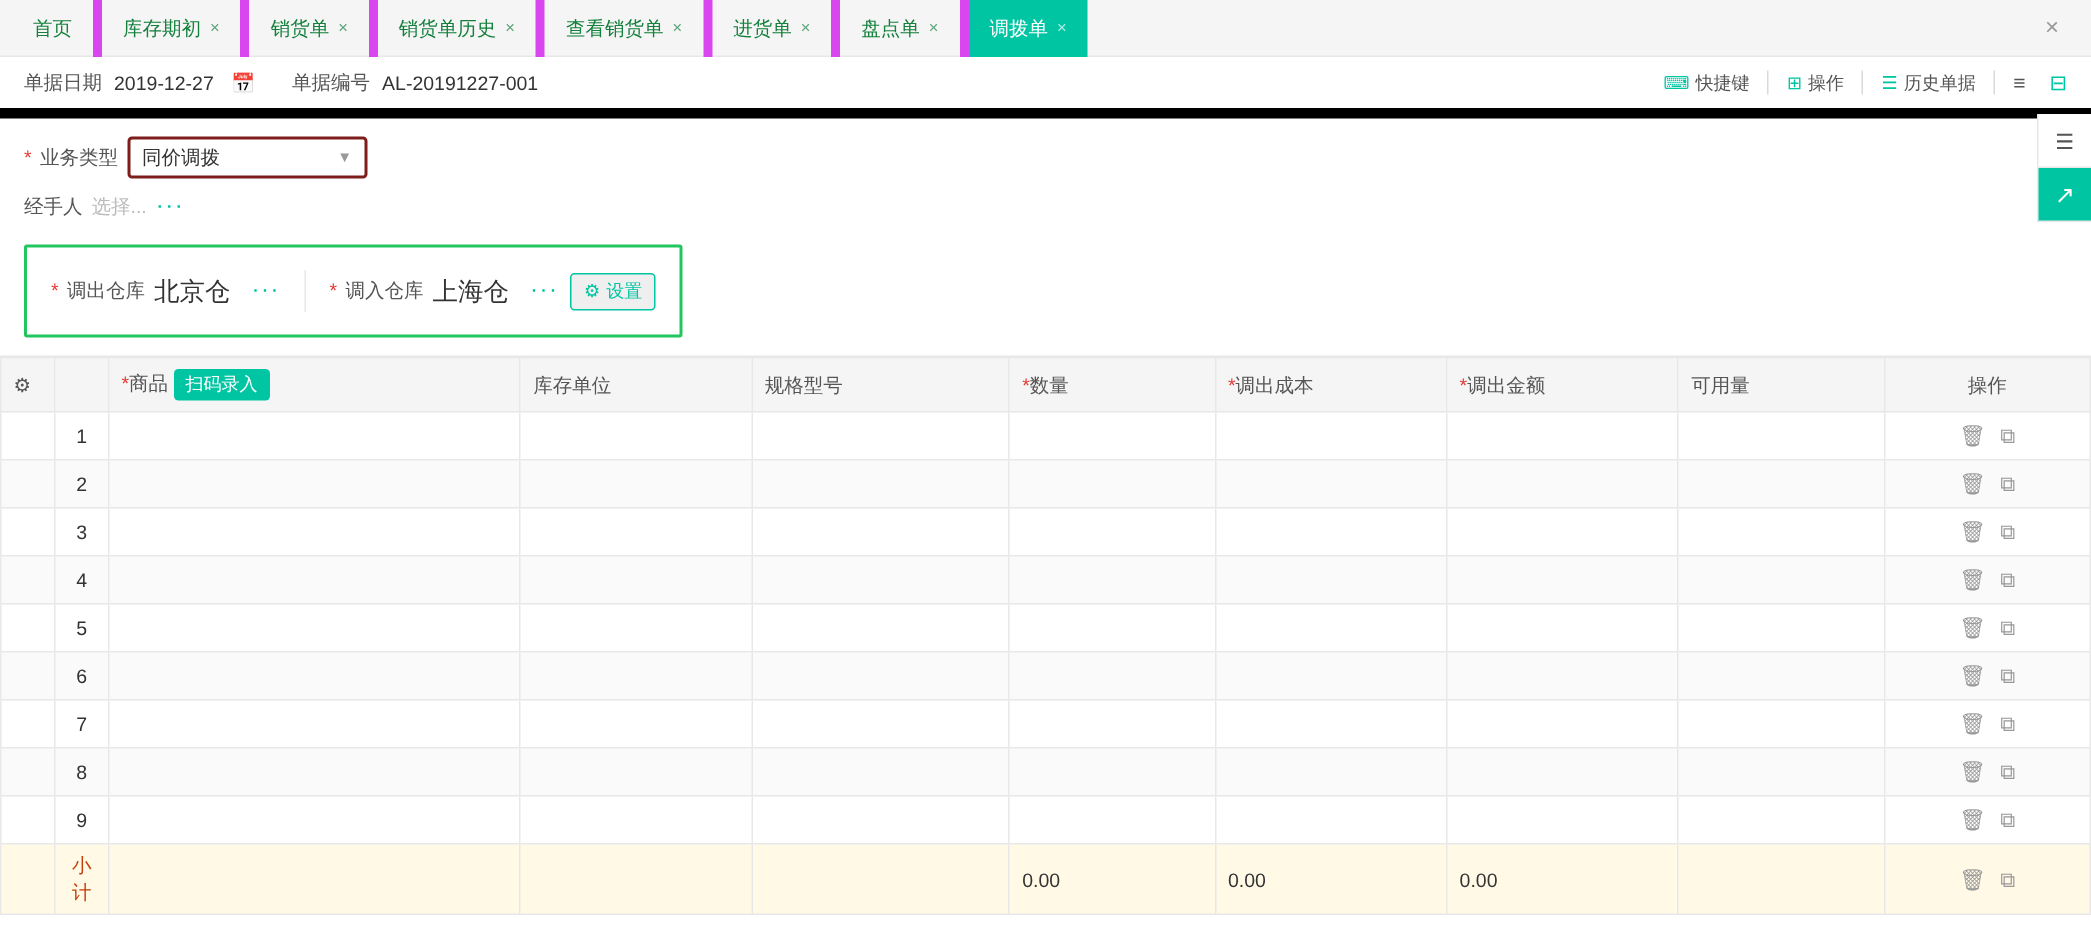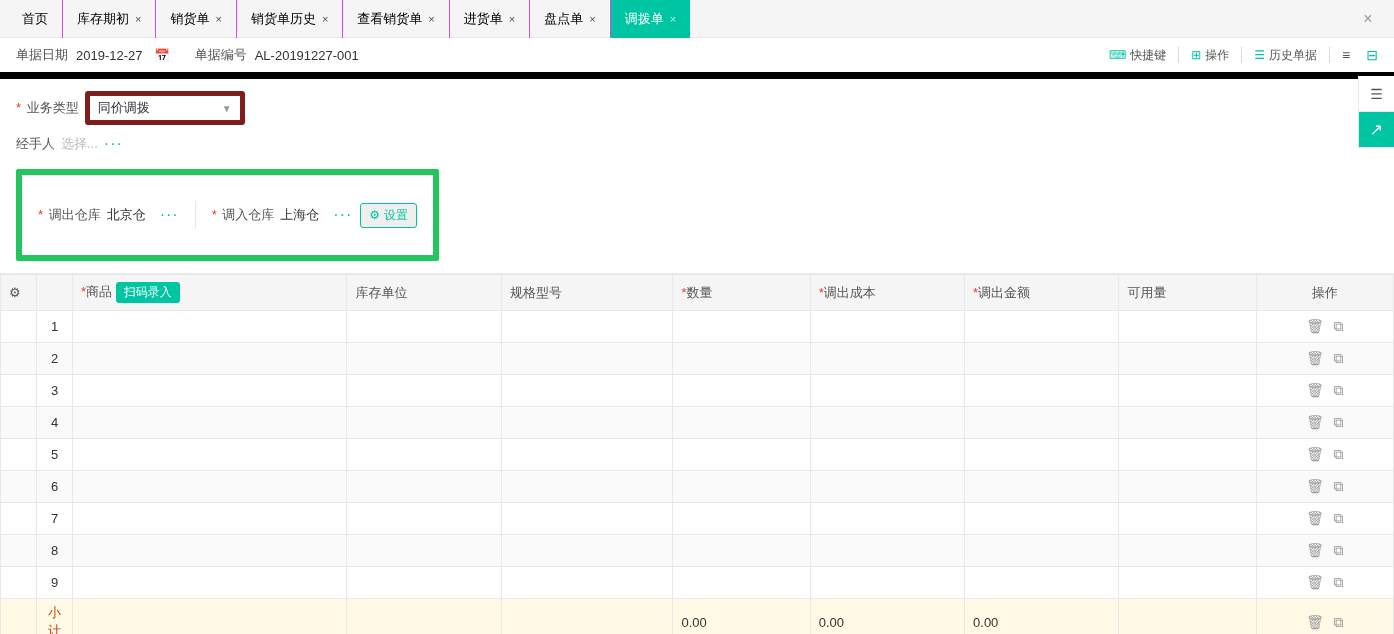--- a/index.html
+++ b/index.html
@@ -5,22 +5,22 @@
     * { box-sizing: border-box; margin: 0; padding: 0; }
     body { font-family: 'Microsoft YaHei', Arial, sans-serif; font-size: 13px; color: #333; background: #fff; overflow: hidden; }
 
     
     .tab-bar {
       display: flex; align-items: center; border-bottom: 1px solid #e8e8e8;
       background: #f5f5f5; height: 38px; padding: 0 8px;
     }
     .tab-item {
       display: flex; align-items: center; padding: 0 14px; height: 38px;
-      cursor: pointer; color: #000000; font-size: 13px; position: relative;
-      white-space: nowrap; border-right: 1px solid #d946ef;
+      cursor: pointer; color: #15803d; font-size: 13px; position: relative;
+      white-space: nowrap; border-right: 6px solid #d946ef;
     }
     .tab-item.active {
       background: #00c5a3; color: #fff; border-right: none;
     }
     .tab-item .close-icon {
       margin-left: 6px; font-size: 11px; cursor: pointer; opacity: 0.7;
     }
     .tab-bar-close {
       margin-left: auto; width: 36px; height: 38px; display: flex;
       align-items: center; justify-content: center; cursor: pointer;
@@ -45,30 +45,30 @@
     .layout-btn.active { color: #00c5a3; }
 
     
     .form-area {
       display: flex; align-items: flex-start; padding: 12px 16px; gap: 16px;
       border-bottom: 1px solid #e8e8e8;
       flex-direction: column;
     }
     .form-left { display: flex; flex-direction: column; gap: 10px; min-width: 320px; }
     .form-right {
-      flex: 1; border: 6px solid #22c55e; border-radius: 2px; padding: 26px 16px;
+      flex: 1; border: 2px solid #22c55e; border-radius: 2px; padding: 15px 16px;
       display: flex; align-items: center; gap: 0;
     }
     .form-field { display: flex; align-items: center; gap: 6px; }
     .field-label { color: #555; font-size: 13px; white-space: nowrap; }
     .required-star { color: #e53935; margin-right: 2px; }
-    .field-value { color: #333; font-size: 13px; }
+    .field-value { color: #333; font-size: 17px; }
     .field-select {
       display: flex; align-items: center; gap: 22px; min-width: 160px;
-      border: 5px solid #7f1d1d; border-radius: 3px; padding: 3px 8px;
+      border: 2px solid #7f1d1d; border-radius: 3px; padding: 3px 8px;
       cursor: pointer; background: #fff;
     }
     .field-select .chevron { color: #999; font-size: 10px; margin-left: auto; }
     .dots-btn { color: #00c5a3; cursor: pointer; font-size: 16px; letter-spacing: 1px; }
     .warehouse-field { display: flex; align-items: center; gap: 6px; flex: 1; }
     .warehouse-divider { width: 1px; height: 28px; background: #e8e8e8; margin: 0 16px; }
     .person-placeholder { color: #bbb; font-size: 13px; }
     .settings-btn {
       display: flex; align-items: center; gap: 4px; color: #00c5a3; cursor: pointer;
       font-size: 12px; border: 1px solid #00c5a3; border-radius: 3px; padding: 3px 8px;

